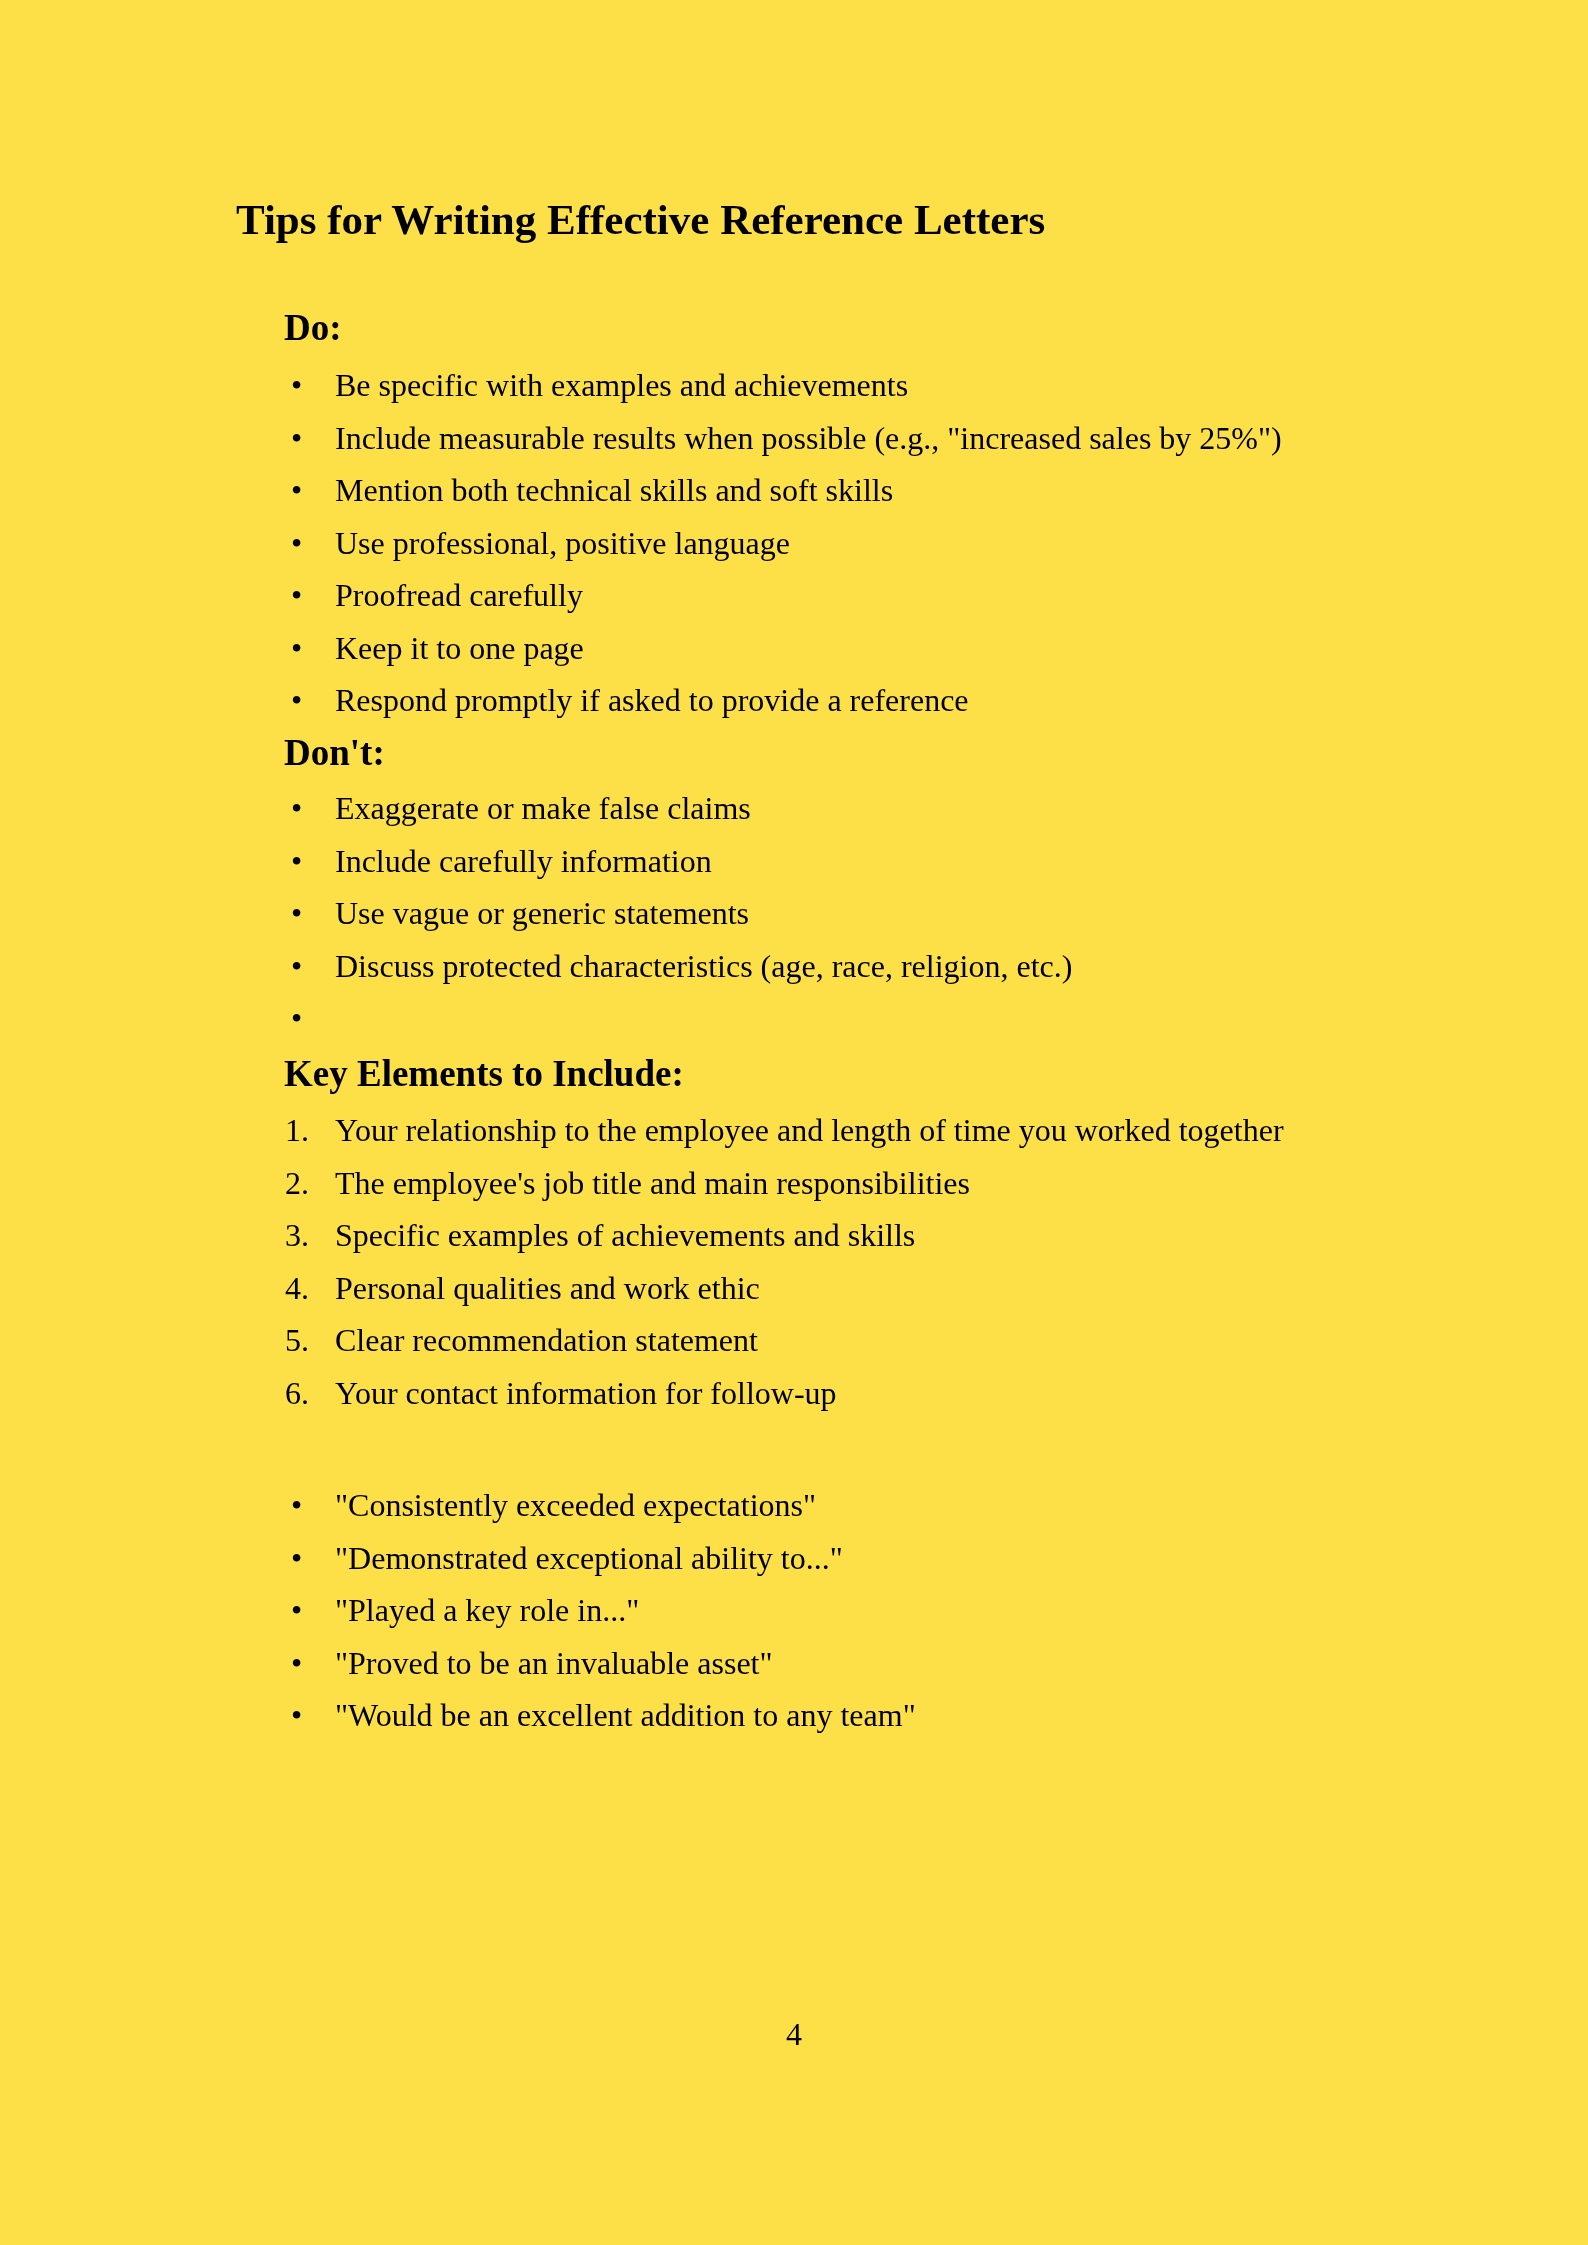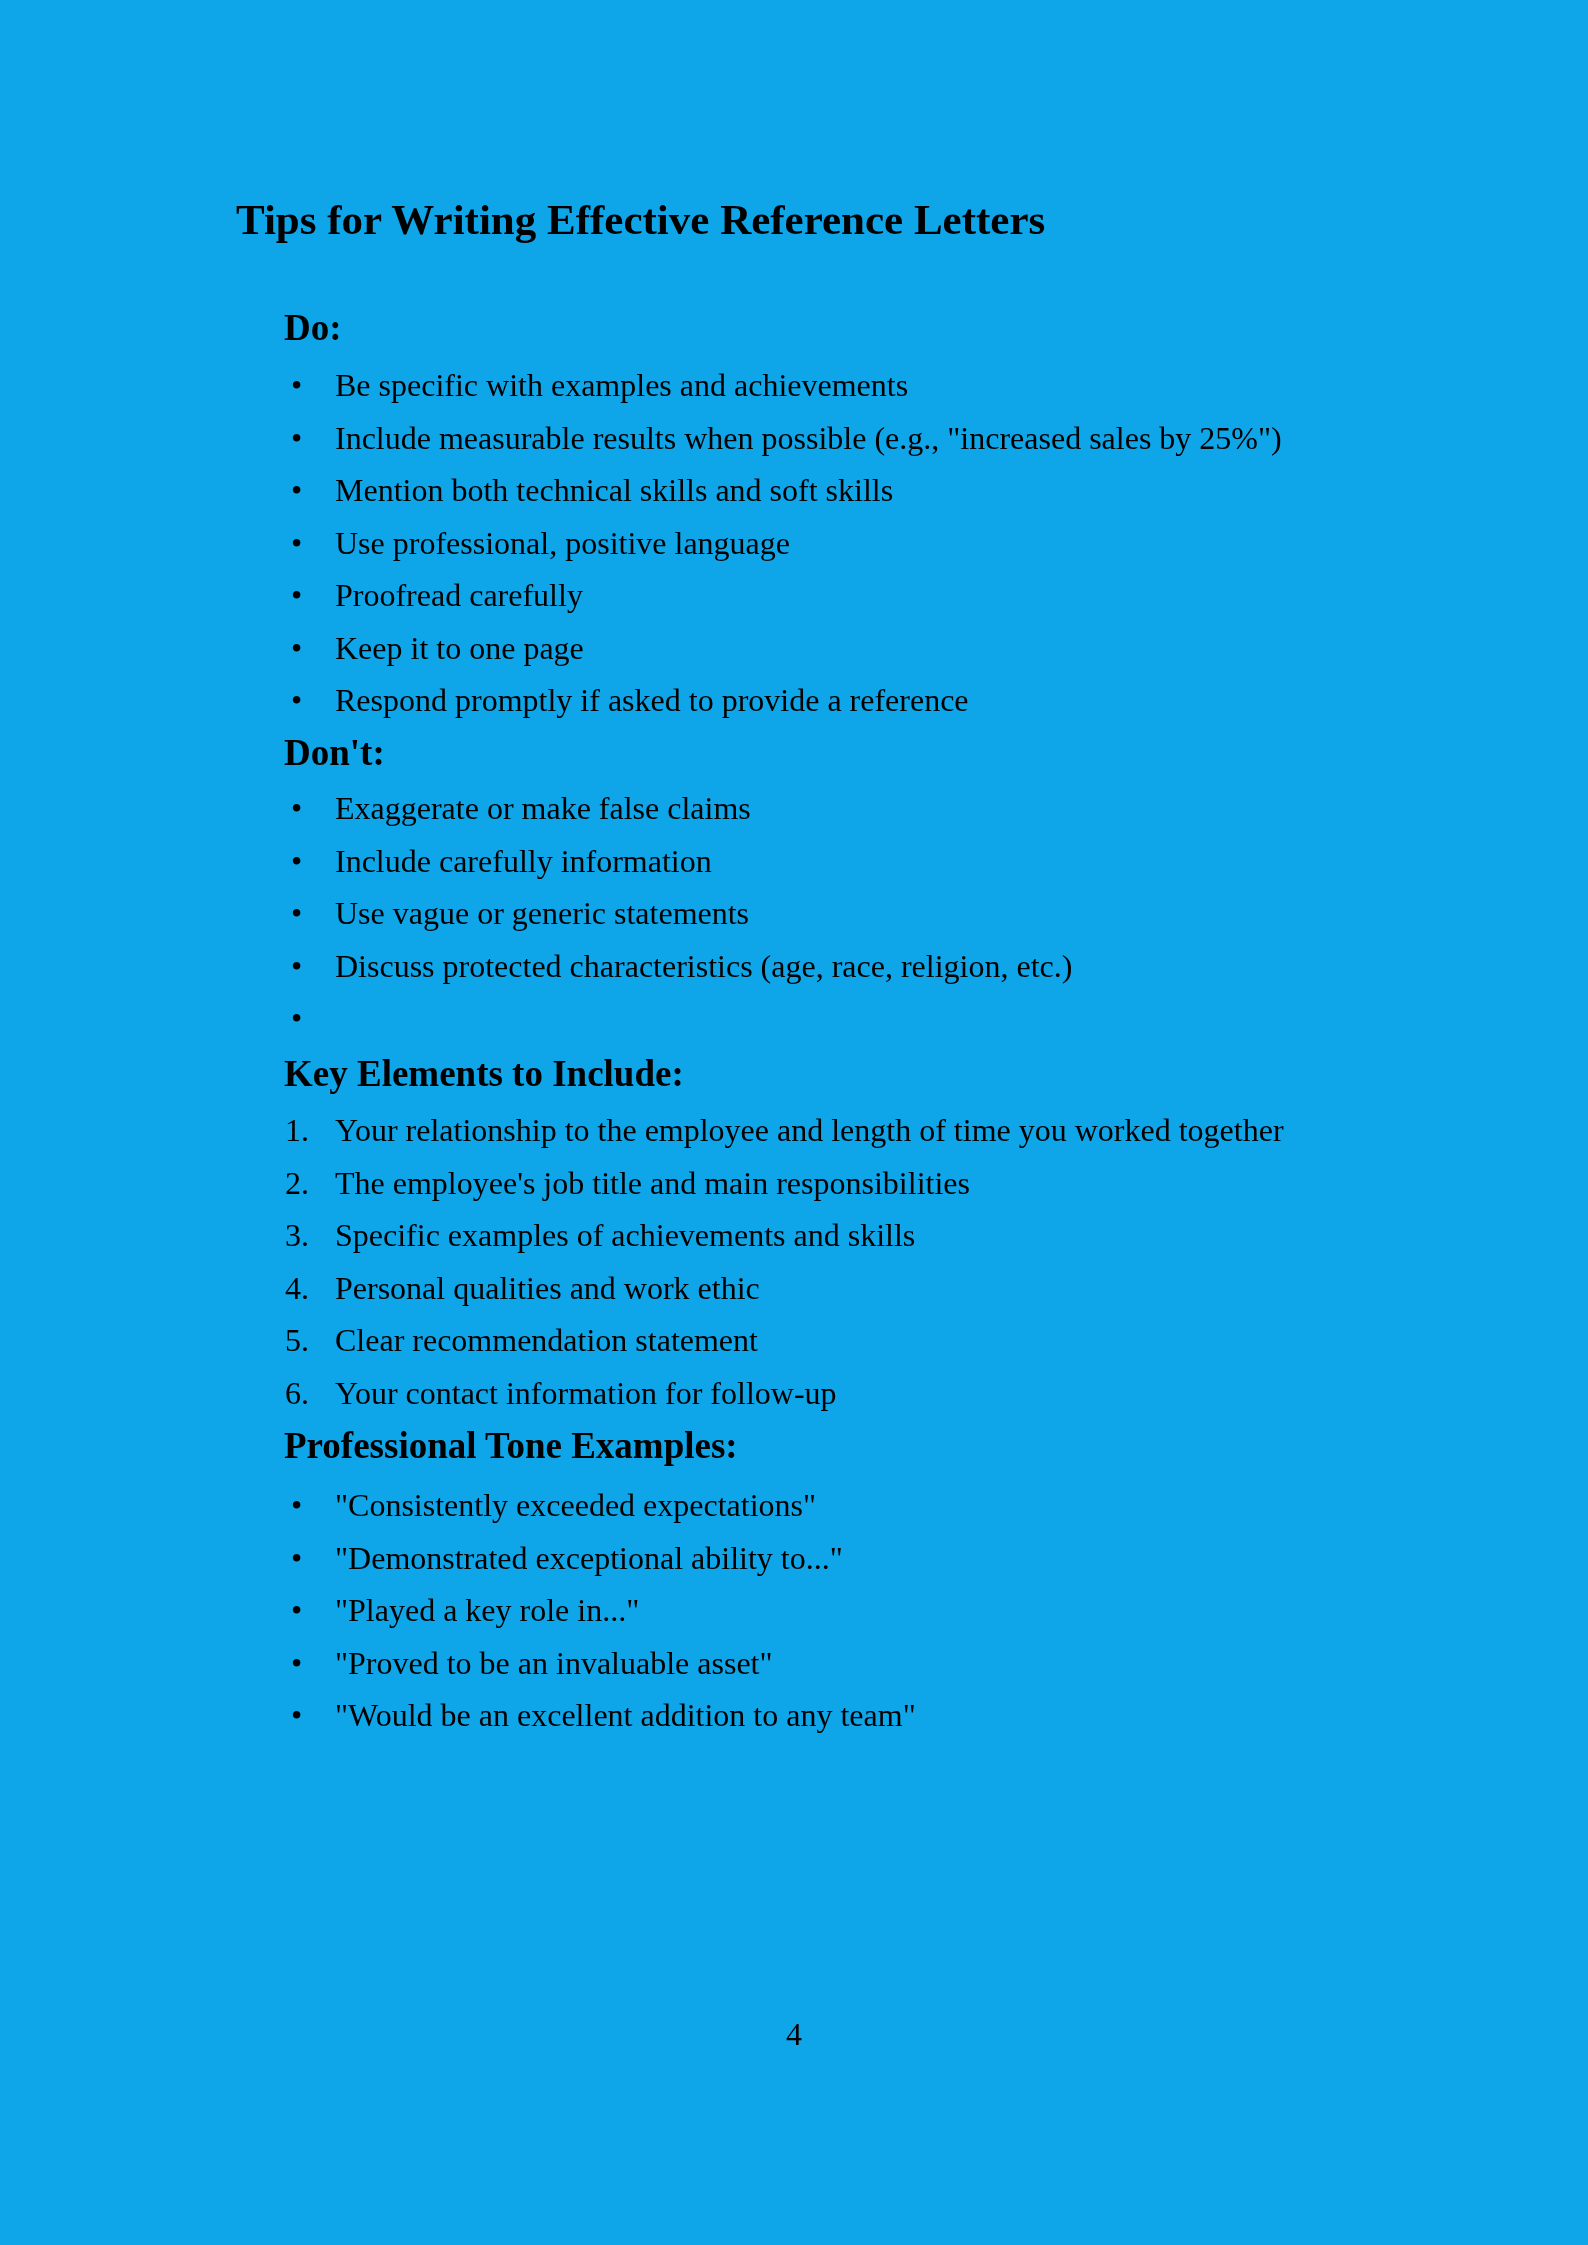--- a/index.html
+++ b/index.html
@@ -4,21 +4,21 @@
 <style>
   html, body {
     margin: 0;
     padding: 0;
     background: #ffffff;
   }
   .page {
     position: relative;
     width: 1588px;
     height: 2245px;
-    background: #0ea5e9;
+    background: #fde047;
     color: #000000;
     font-family: "Liberation Serif", "DejaVu Serif", serif;
     overflow: hidden;
   }
   .doc-title {
     position: absolute;
     left: 236px;
     top: 198px;
     font-size: 43px;
     line-height: 43px;
@@ -157,21 +157,20 @@
     <div class="item">
       <span class="num-marker">5.</span>
       <span>Clear recommendation statement</span>
     </div>
     <div class="item">
       <span class="num-marker">6.</span>
       <span>Your contact information for follow-up</span>
     </div>
   </div>
 
-  <div class="sec-heading h-tone">Professional Tone Examples:</div>
   <div class="list l-tone">
     <div class="item">
       <span class="marker">•</span>
       <span>"Consistently exceeded expectations"</span>
     </div>
     <div class="item">
       <span class="marker">•</span>
       <span>"Demonstrated exceptional ability to..."</span>
     </div>
     <div class="item">

